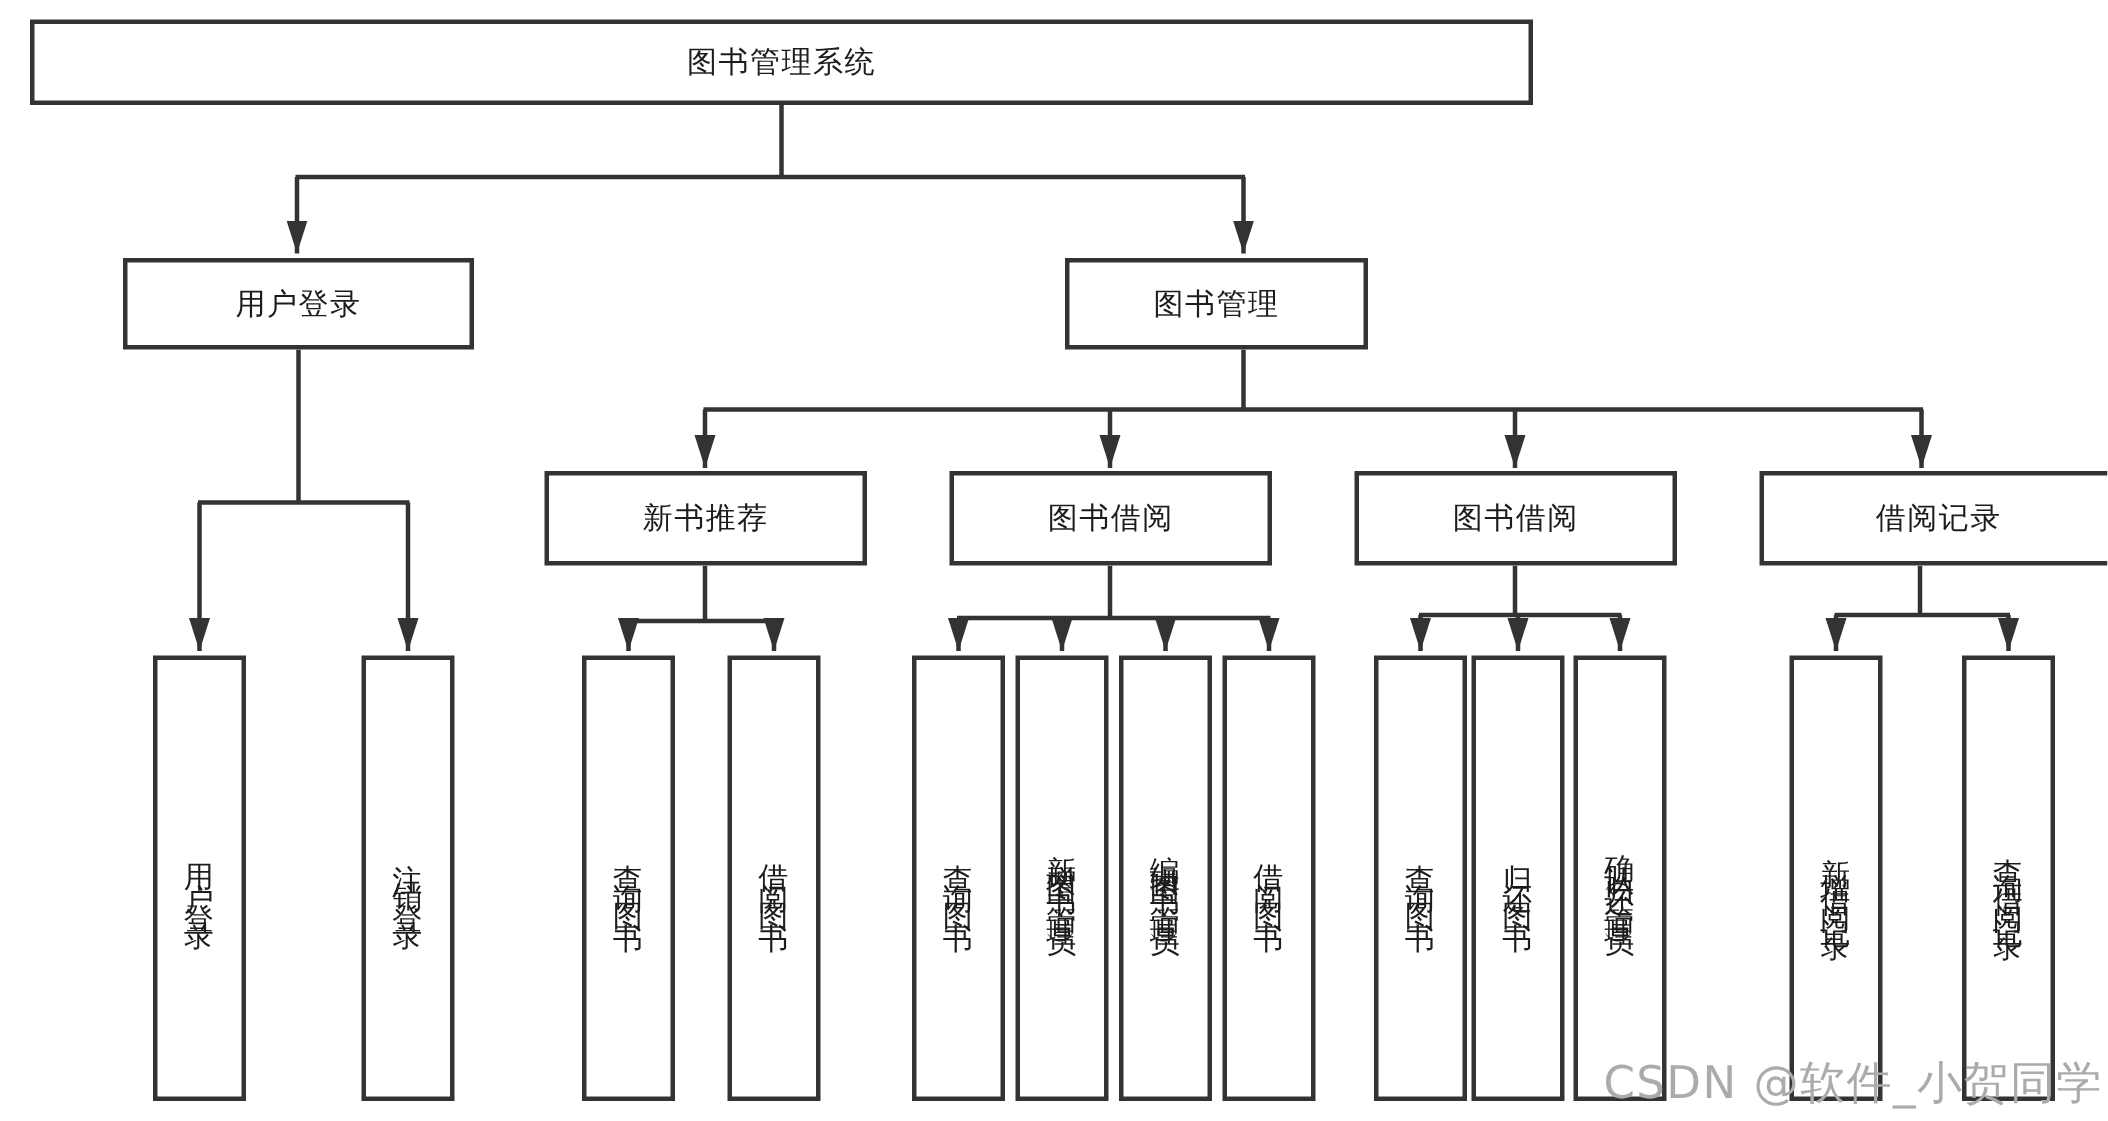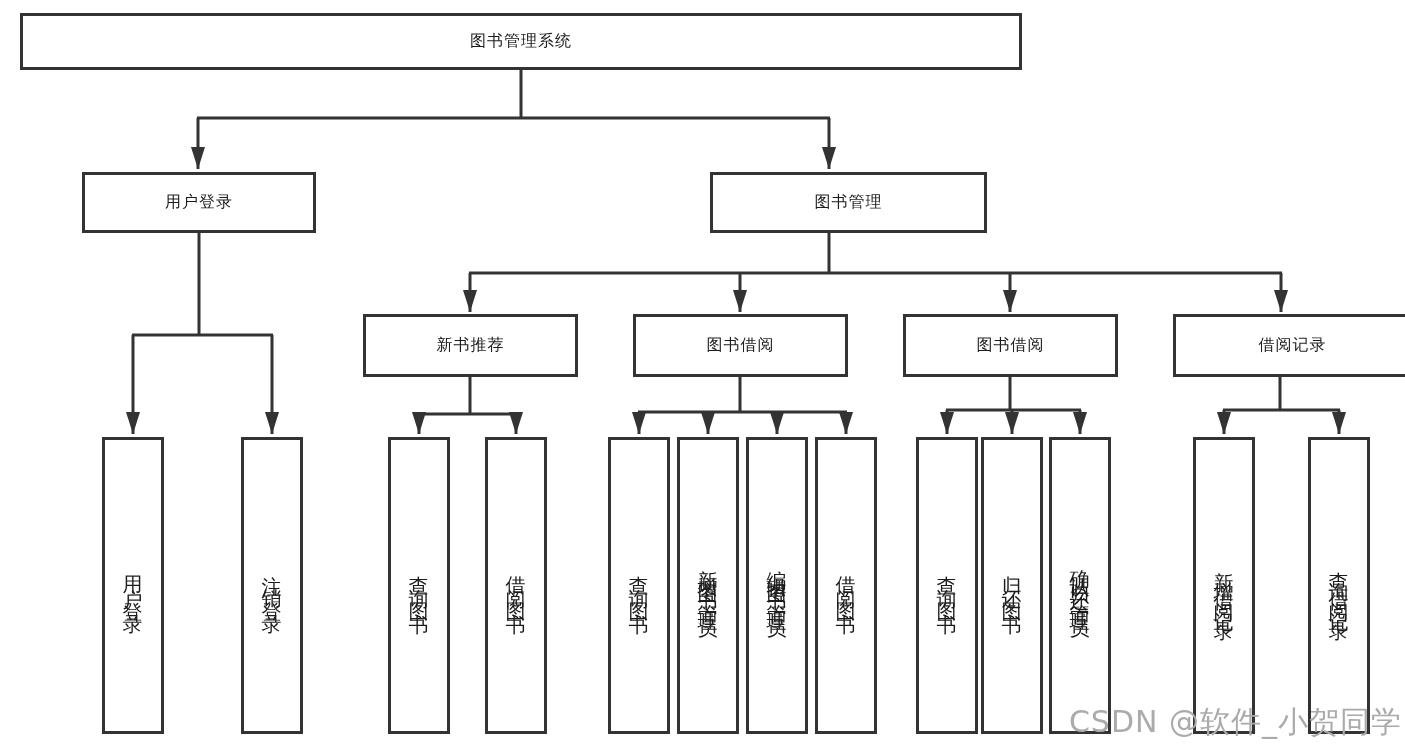--- a/index.html
+++ b/index.html
@@ -26,21 +26,21 @@
     position: absolute;
     box-sizing: border-box;
     border: 3px solid #333333;
     background: #ffffff;
     display: flex;
     align-items: center;
     justify-content: center;
     color: #1c1c1c;
   }
   .node.h span {
-    font-size: 16px;
+    font-size: 20px;
     letter-spacing: 1px;
     white-space: nowrap;
   }
   .node.v span {
     writing-mode: vertical-rl;
     text-orientation: mixed;
     font-size: 20px;
     line-height: 1;
     white-space: nowrap;
   }
@@ -107,21 +107,21 @@
     </g>
   </svg>
 
   <div class="node h" style="left:20px; top:13px; width:1002px; height:57px">
     <span>图书管理系统</span>
   </div>
 
   <div class="node h" style="left:82px; top:172px; width:234px; height:61px">
     <span>用户登录</span>
   </div>
-  <div class="node h" style="left:710px; top:172px; width:277px; height:61px">
+  <div class="node h" style="left:710px; top:172px; width:202px; height:61px">
     <span>图书管理</span>
   </div>
 
   <div class="node h" style="left:633px; top:314px; width:215px; height:63px">
     <span>图书借阅</span>
   </div>
   <div class="node h" style="left:363px; top:314px; width:215px; height:63px">
     <span>新书推荐</span>
   </div>
   <div class="node h" style="left:903px; top:314px; width:215px; height:63px">

